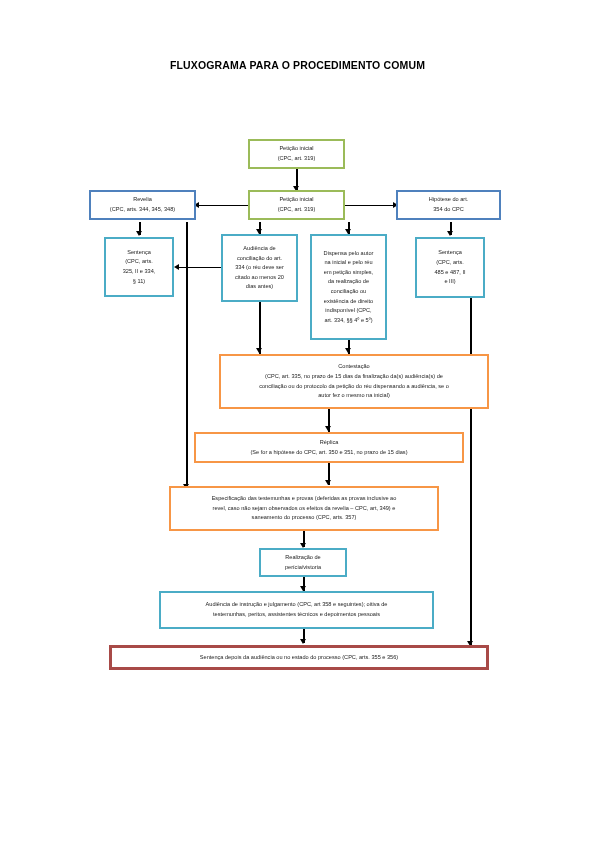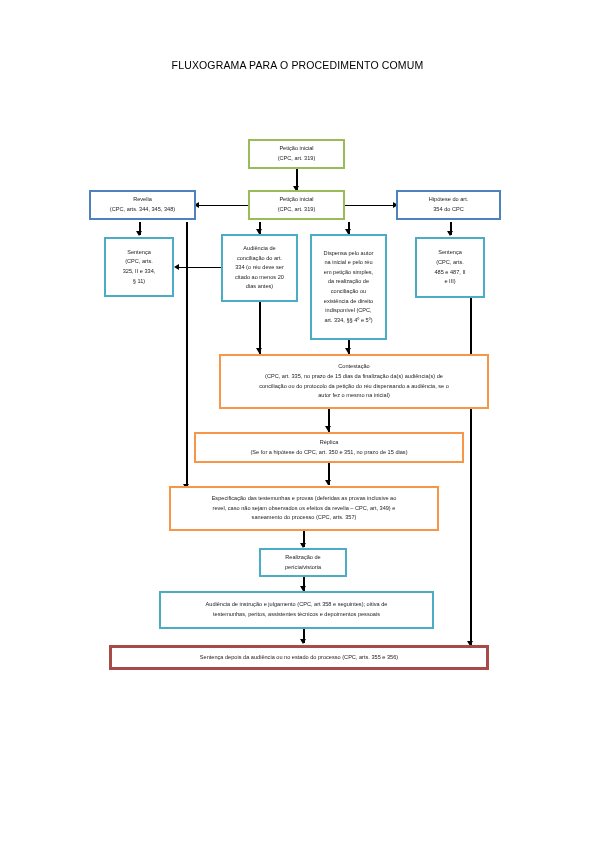--- a/index.html
+++ b/index.html
@@ -10,21 +10,21 @@
     color:#1a1a1a;
     overflow:hidden;
   }
   #page{position:relative;width:595px;height:842px;}
 
   .title{
     position:absolute;
     left:0;right:0;top:59px;
     text-align:center;
     font-size:10.5px;
-    font-weight:normal;
+    font-weight:bold;
     letter-spacing:.15px;
     color:#000;
   }
 
   .box{
     position:absolute;
     box-sizing:border-box;
     background:#ffffff;
     display:flex;
     align-items:center;

